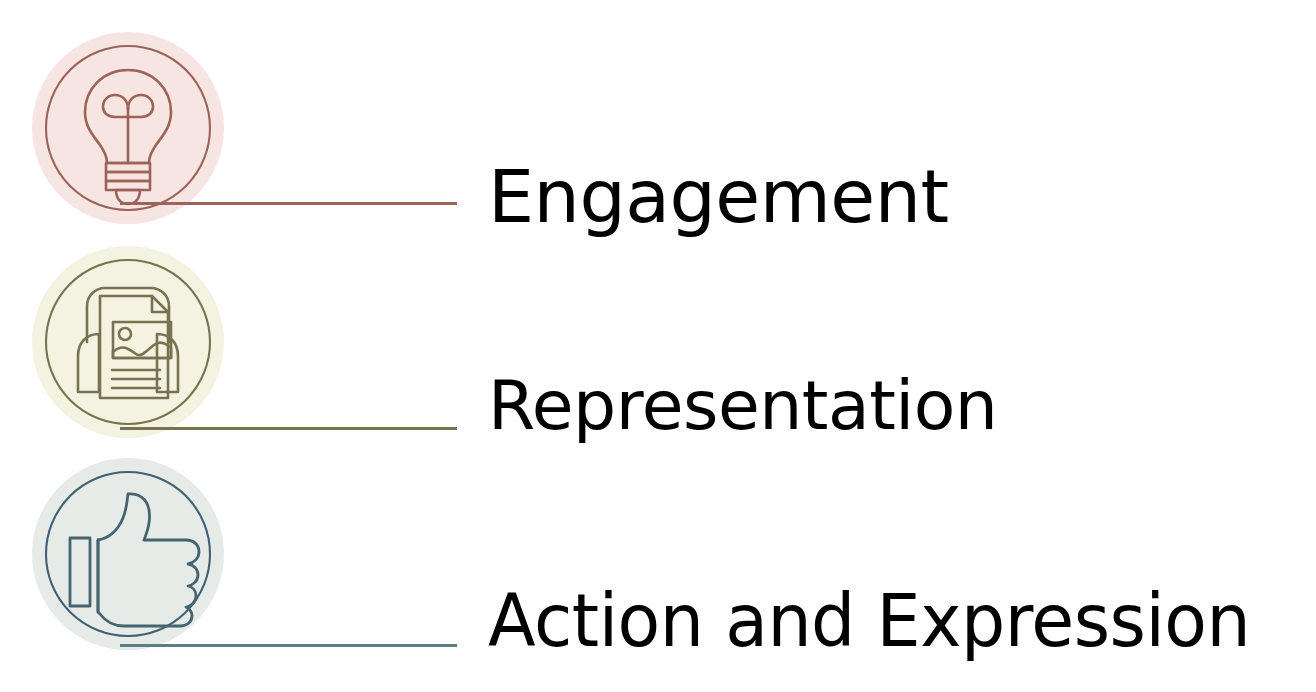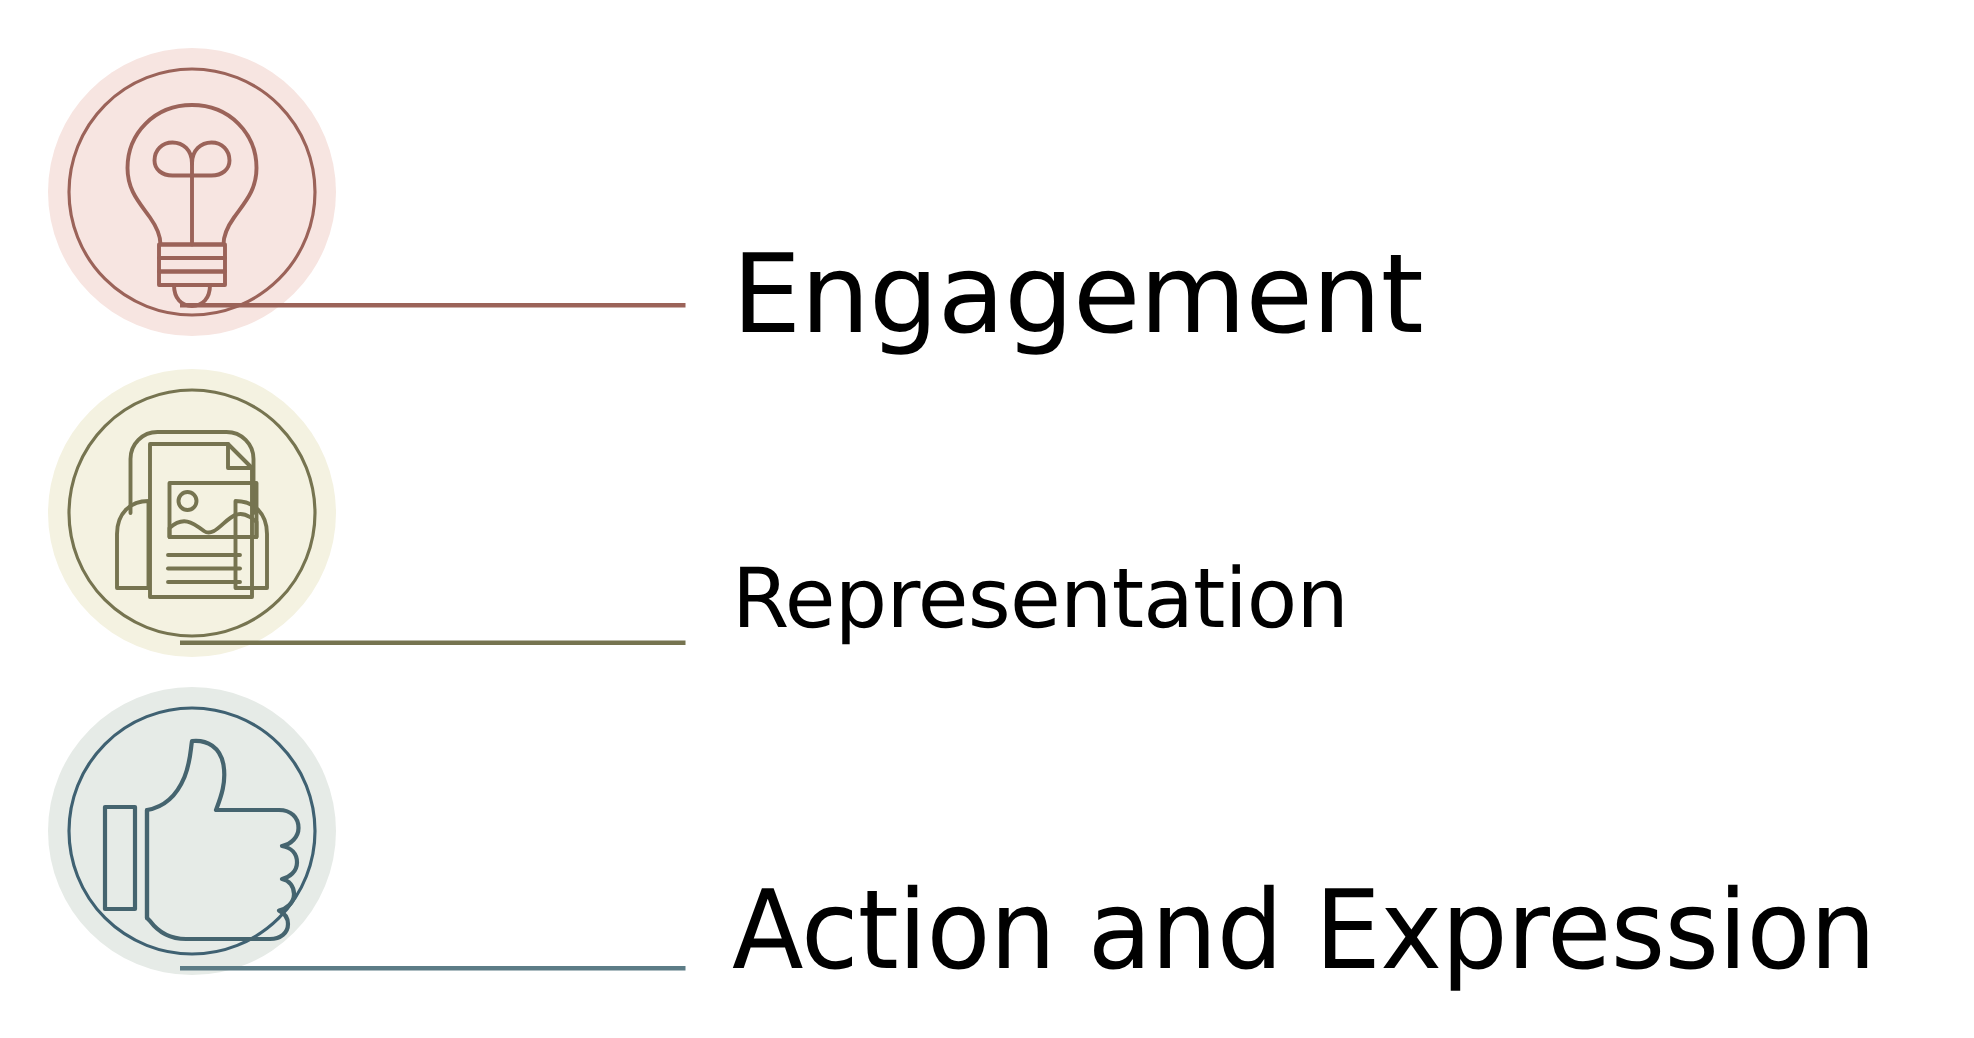--- a/index.html
+++ b/index.html
@@ -43,21 +43,21 @@
     left: 120px;
   }
   .label {
     position: absolute;
     color: #000000;
     font-weight: 400;
     white-space: nowrap;
     line-height: 1;
   }
   .label-1 { left: 488px; top: 160px; font-size: 73px; letter-spacing: -0.5px; }
-  .label-2 { left: 488px; top: 372px; font-size: 55px; letter-spacing: -0.5px; }
+  .label-2 { left: 488px; top: 372px; font-size: 68px; letter-spacing: -0.5px; }
   .label-3 { left: 488px; top: 584px; font-size: 73px; letter-spacing: -0.5px;
              transform: scaleX(0.955); transform-origin: left top; }
 
   .row-1 { top: 8px;   height: 230px; }
   .row-2 { top: 222px; height: 230px; }
   .row-3 { top: 434px; height: 240px; }
 </style>
 </head>
 <body>
 

